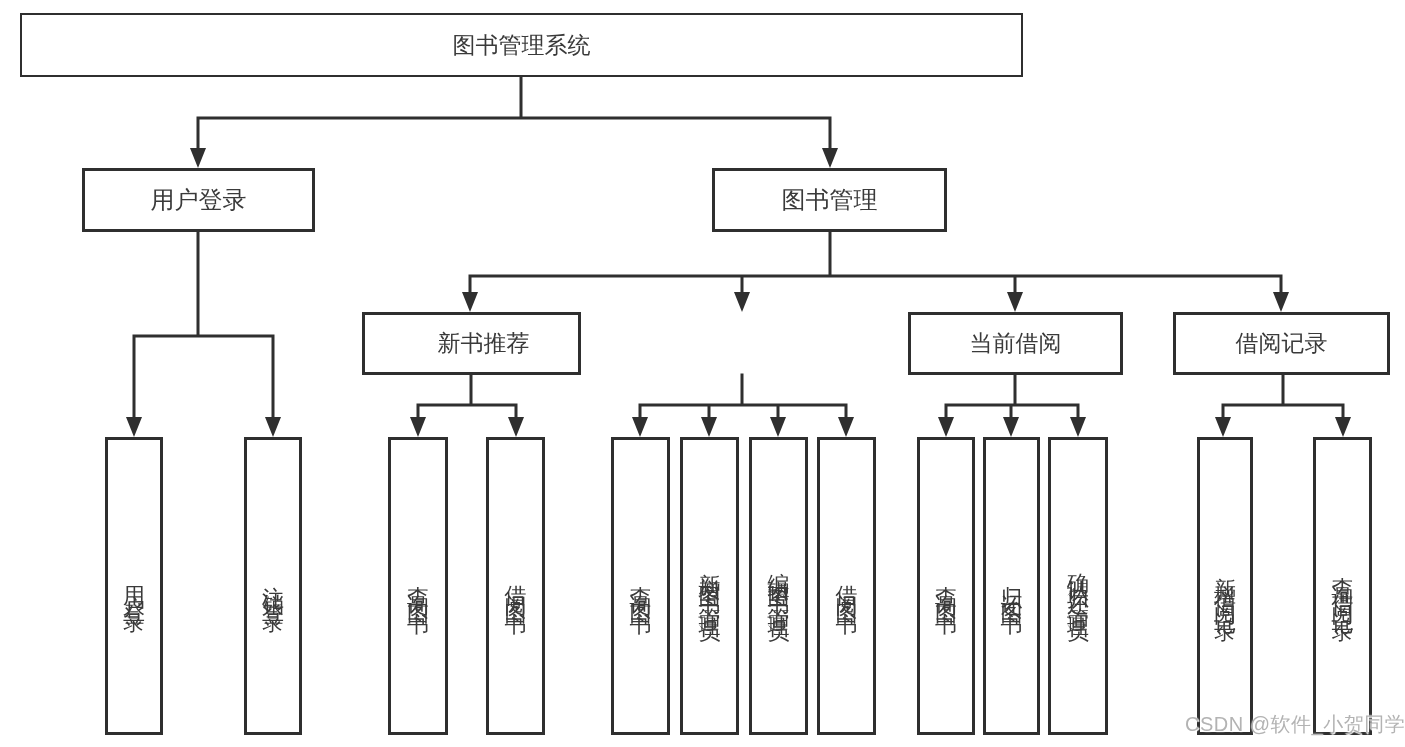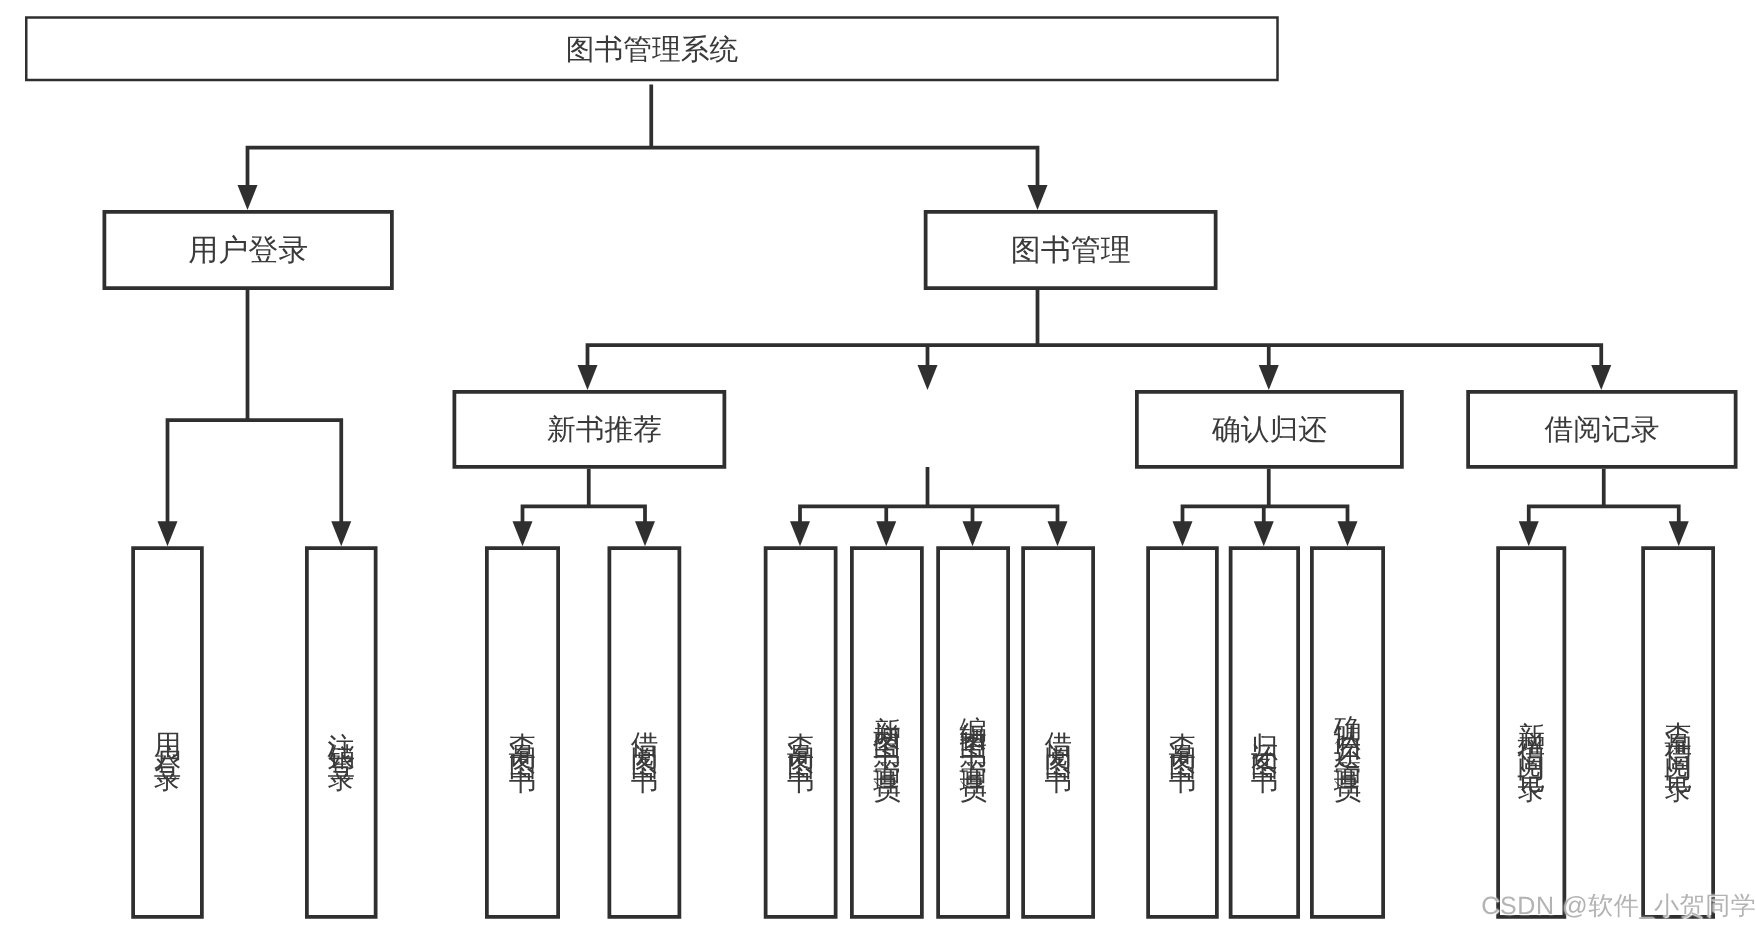--- a/index.html
+++ b/index.html
@@ -21,23 +21,23 @@
     box-sizing: border-box;
     background: #ffffff;
     border: 3px solid #2f2f2f;
     color: #3a3a3a;
     display: flex;
     align-items: center;
     justify-content: center;
     text-align: center;
     white-space: nowrap;
   }
-  .root-box  { left: 20px;  top: 13px;  width: 1003px; height: 52px; border-width: 2px; font-size: 23px; }
+  .root-box  { left: 20px;  top: 13px;  width: 1003px; height: 64px; border-width: 2px; font-size: 23px; }
   .l2a       { left: 82px;  top: 168px; width: 233px;  height: 64px; font-size: 24px; }
-  .l2b       { left: 712px; top: 168px; width: 235px;  height: 64px; font-size: 24px; margin-left: 27px; }
+  .l2b       { left: 712px; top: 168px; width: 235px;  height: 64px; font-size: 24px; }
   .l3        { top: 312px; height: 63px; font-size: 23px; }
   .l3a { left: 362px;  width: 219px; padding-left: 24px; }
   .l3b { left: 634px;  width: 217px; }
   .l3c { left: 908px;  width: 215px; }
   .l3d { left: 1173px; width: 217px; }
   .leaf {
     top: 437px;
     height: 298px;
     font-size: 22px;
     writing-mode: vertical-rl;
@@ -114,21 +114,21 @@
       <polygon points="1343,437 1335,417 1351,417"></polygon>
     </g>
   </svg>
 
   <div class="box root-box">图书管理系统</div>
 
   <div class="box l2a">用户登录</div>
   <div class="box l2b">图书管理</div>
 
   <div class="box l3 l3a">新书推荐</div>
-  <div class="box l3 l3c">确认归还</div>
+  <div class="box l3 l3c">当前借阅</div>
   <div class="box l3 l3d">借阅记录</div>
 
   <div class="box leaf a1">用户登录</div>
   <div class="box leaf a2">注销登录</div>
 
   <div class="box leaf b1">查询图书</div>
   <div class="box leaf b2">借阅图书</div>
 
   <div class="box leaf c1">查询图书</div>
   <div class="box leaf long c2">新增图书（管理员）</div>

